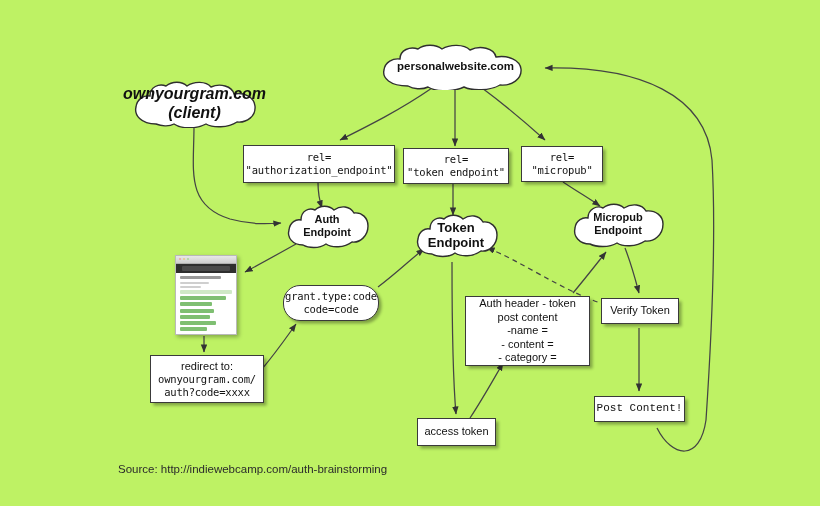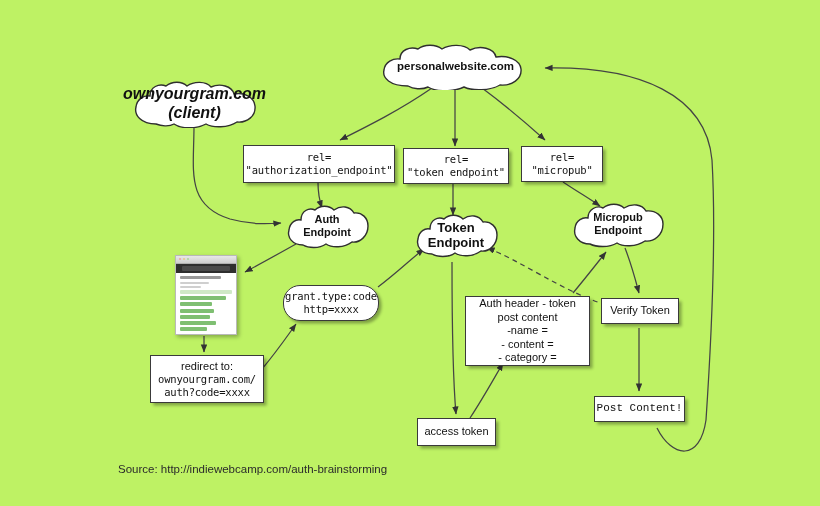--- a/index.html
+++ b/index.html
@@ -264,21 +264,21 @@
     <span>"token endpoint"</span>
   </div>
 
   <div class="node box mono" style="left:521px; top:146px; width:82px; height:36px; flex-direction:column;">
     <span>rel=</span>
     <span>"micropub"</span>
   </div>
 
   <div class="node box mono" style="left:283px; top:285px; width:96px; height:36px; flex-direction:column;border-radius:17px;">
     <span>grant.type:code</span>
-    <span>http=xxxx</span>
+    <span>code=code</span>
   </div>
 
   <div class="node box" style="left:150px; top:355px; width:114px; height:48px; flex-direction:column;text-align:center;">
     <span class="sans">redirect to:</span>
     <span class="mono">ownyourgram.com/</span>
     <span class="mono">auth?code=xxxx</span>
   </div>
 
   <div class="node box sans" style="left:465px; top:296px; width:125px; height:70px; flex-direction:column;">
     <span>Auth header - token</span>

